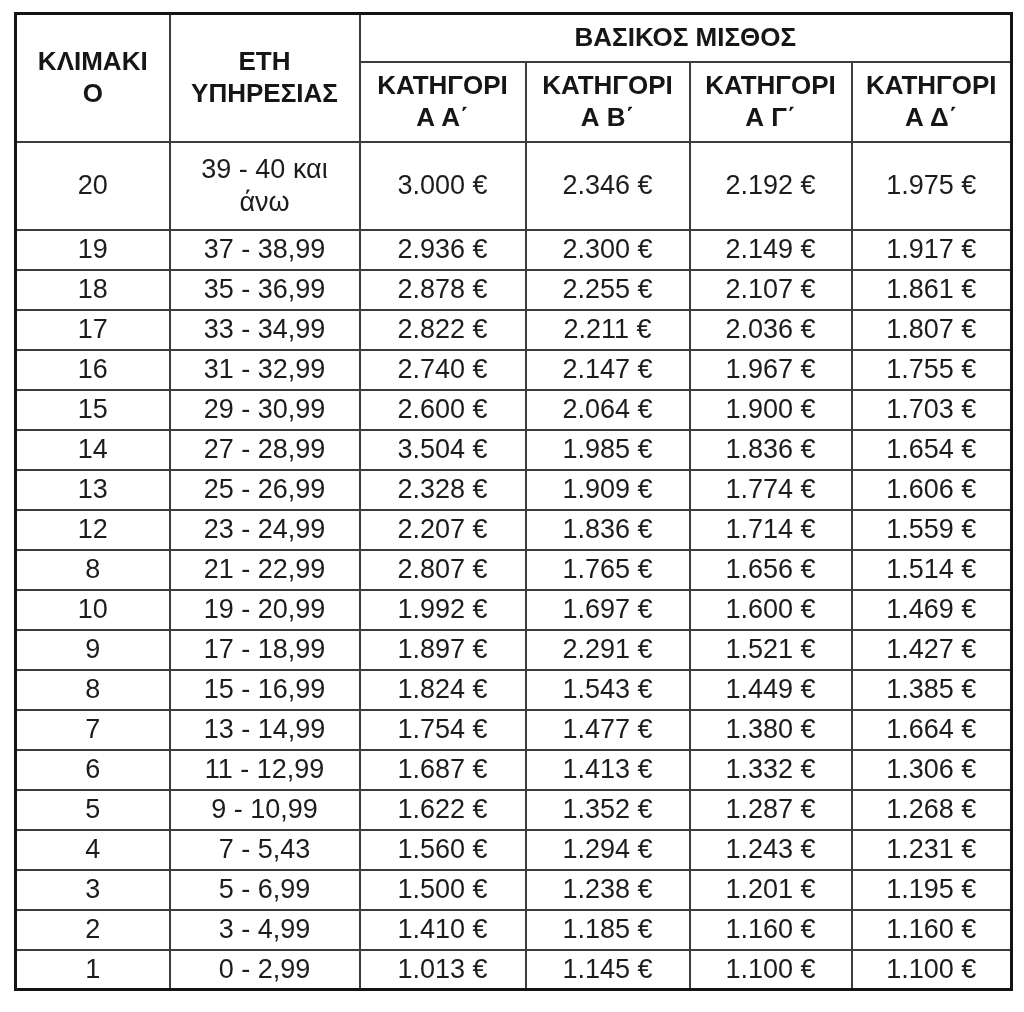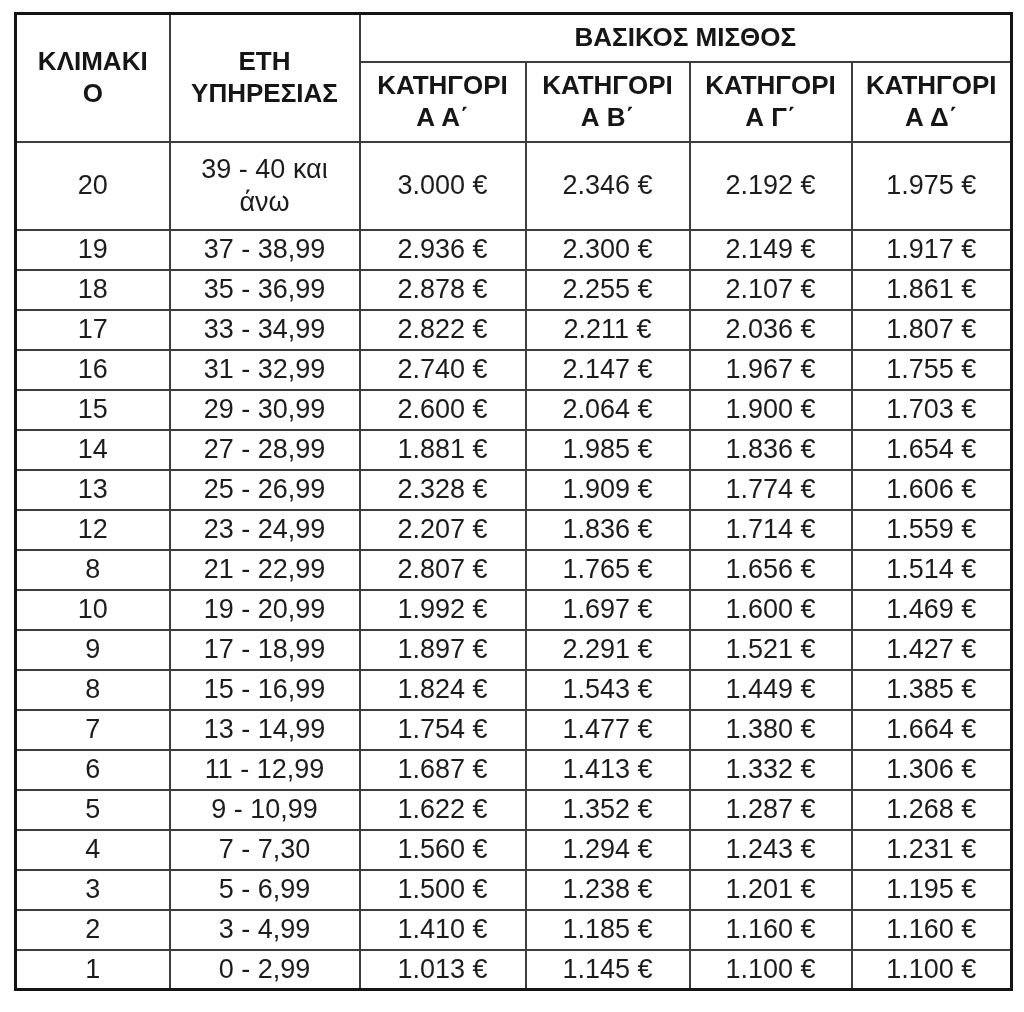--- a/index.html
+++ b/index.html
@@ -146,21 +146,21 @@
           <td>15</td>
           <td>29 - 30,99</td>
           <td>2.600 €</td>
           <td>2.064 €</td>
           <td>1.900 €</td>
           <td>1.703 €</td>
         </tr>
         <tr>
           <td>14</td>
           <td>27 - 28,99</td>
-          <td>1.881 €</td>
+          <td>3.504 €</td>
           <td>1.985 €</td>
           <td>1.836 €</td>
           <td>1.654 €</td>
         </tr>
         <tr>
           <td>13</td>
           <td>25 - 26,99</td>
           <td>2.328 €</td>
           <td>1.909 €</td>
           <td>1.774 €</td>
@@ -225,21 +225,21 @@
         <tr>
           <td>5</td>
           <td>9 - 10,99</td>
           <td>1.622 €</td>
           <td>1.352 €</td>
           <td>1.287 €</td>
           <td>1.268 €</td>
         </tr>
         <tr>
           <td>4</td>
-          <td>7 - 7,30</td>
+          <td>7 - 5,43</td>
           <td>1.560 €</td>
           <td>1.294 €</td>
           <td>1.243 €</td>
           <td>1.231 €</td>
         </tr>
         <tr>
           <td>3</td>
           <td>5 - 6,99</td>
           <td>1.500 €</td>
           <td>1.238 €</td>

